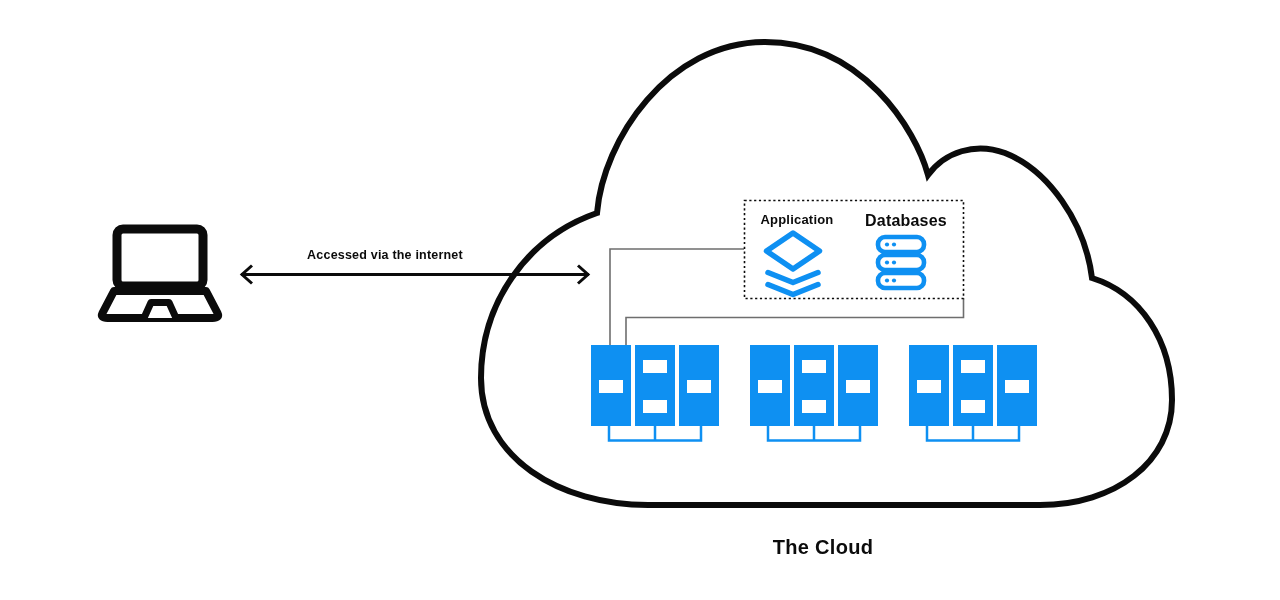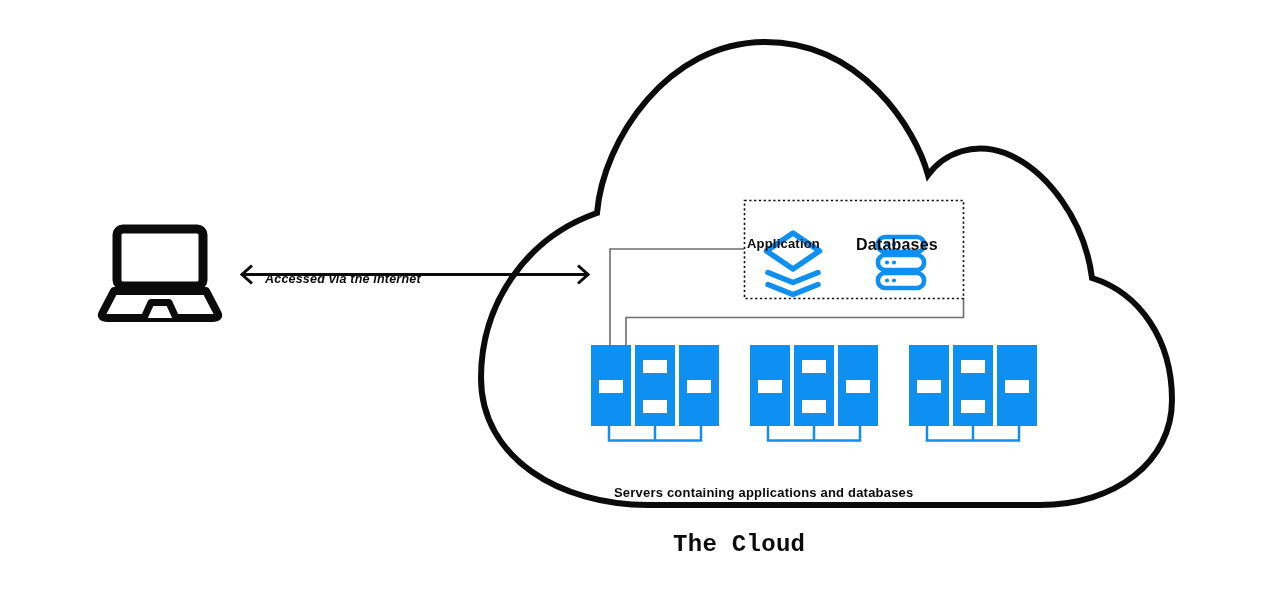--- a/index.html
+++ b/index.html
@@ -13,29 +13,29 @@
     width:1280px;height:600px;
     background:#ffffff;
     font-family:"Liberation Sans","DejaVu Sans",sans-serif;
     overflow:hidden;
   }
   .stage svg{position:absolute;left:0;top:0;}
   .label{
     position:absolute;
     color:var(--ink);
     font-weight:700;
+    text-align:center;
     letter-spacing:.2px;
     white-space:nowrap;
-    margin-top:24px;
   }
-  .arrow-label{left:265px;top:248px;width:240px;font-size:12.5px;font-style:italic;}
+  .arrow-label{left:265px;top:248px;width:240px;font-size:12.5px;}
   .app-label{left:747px;top:212px;width:100px;font-size:13px;}
   .db-label{left:856px;top:212px;width:100px;font-size:16px;}
   .servers-caption{left:614px;top:461px;width:400px;font-size:13px;}
-  .cloud-title{left:673px;top:507px;width:300px;font-size:24px;letter-spacing:.3px;font-family:Liberation Mono, monospace;}
+  .cloud-title{left:673px;top:536px;width:300px;font-size:20px;letter-spacing:.3px;}
   .ink-stroke{stroke:var(--ink);}
   .gray-stroke{stroke:var(--connector-gray);}
   .accent-stroke{stroke:var(--accent-blue);}
   .accent-fill{fill:var(--accent-blue);}
 </style>
 </head>
 <body>
 
 <div class="stage">
 
@@ -106,15 +106,14 @@
     </g>
 
     <use href="#server-group-def" x="591" y="345"></use>
     <use href="#server-group-def" x="750" y="345"></use>
     <use href="#server-group-def" x="909" y="345"></use>
   </svg>
 
   <div class="label arrow-label">Accessed via the internet</div>
   <div class="label app-label">Application</div>
   <div class="label db-label">Databases</div>
-  <div class="label servers-caption">Servers containing applications and databases</div>
   <div class="label cloud-title">The Cloud</div>
 </div>
 
 </body></html>

